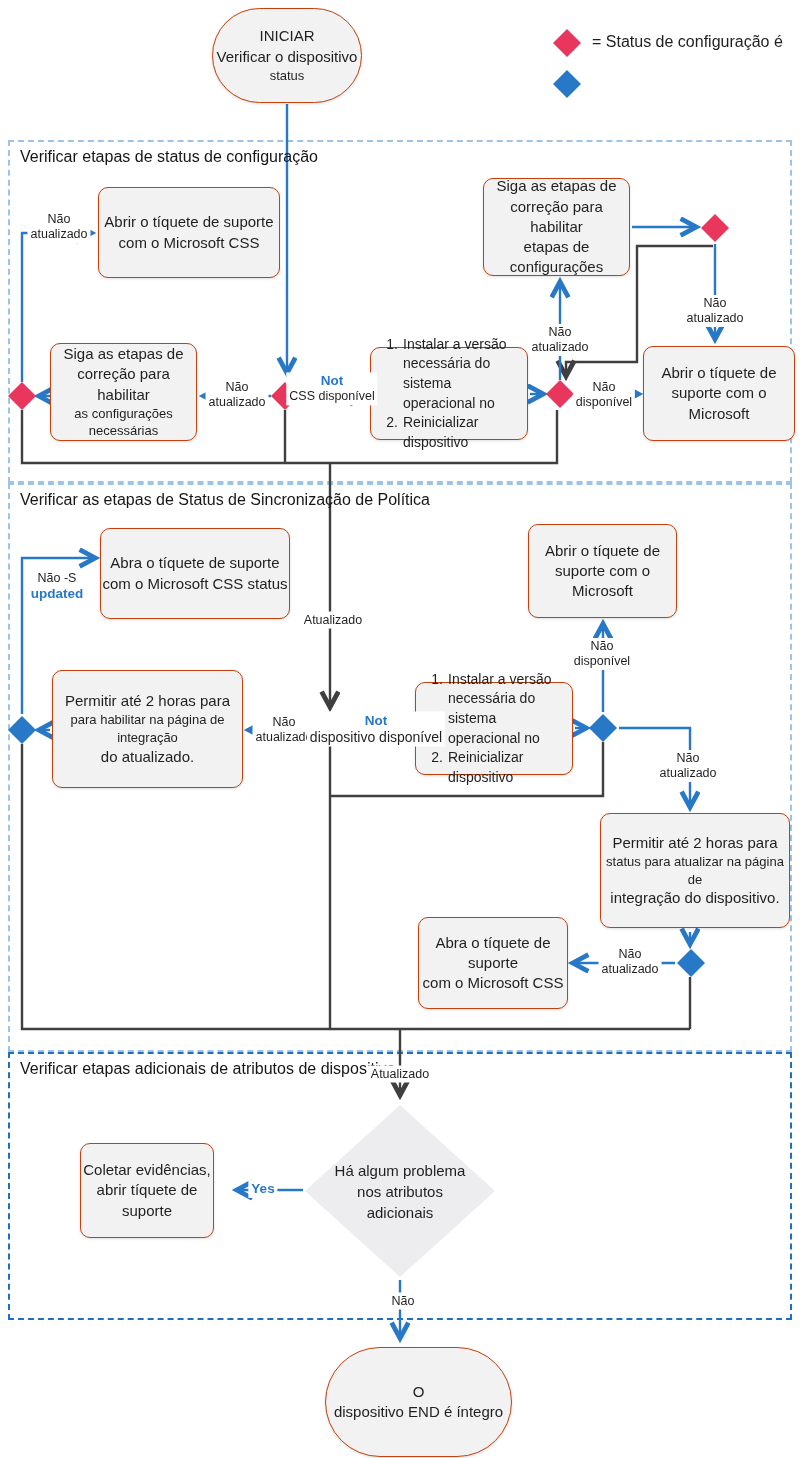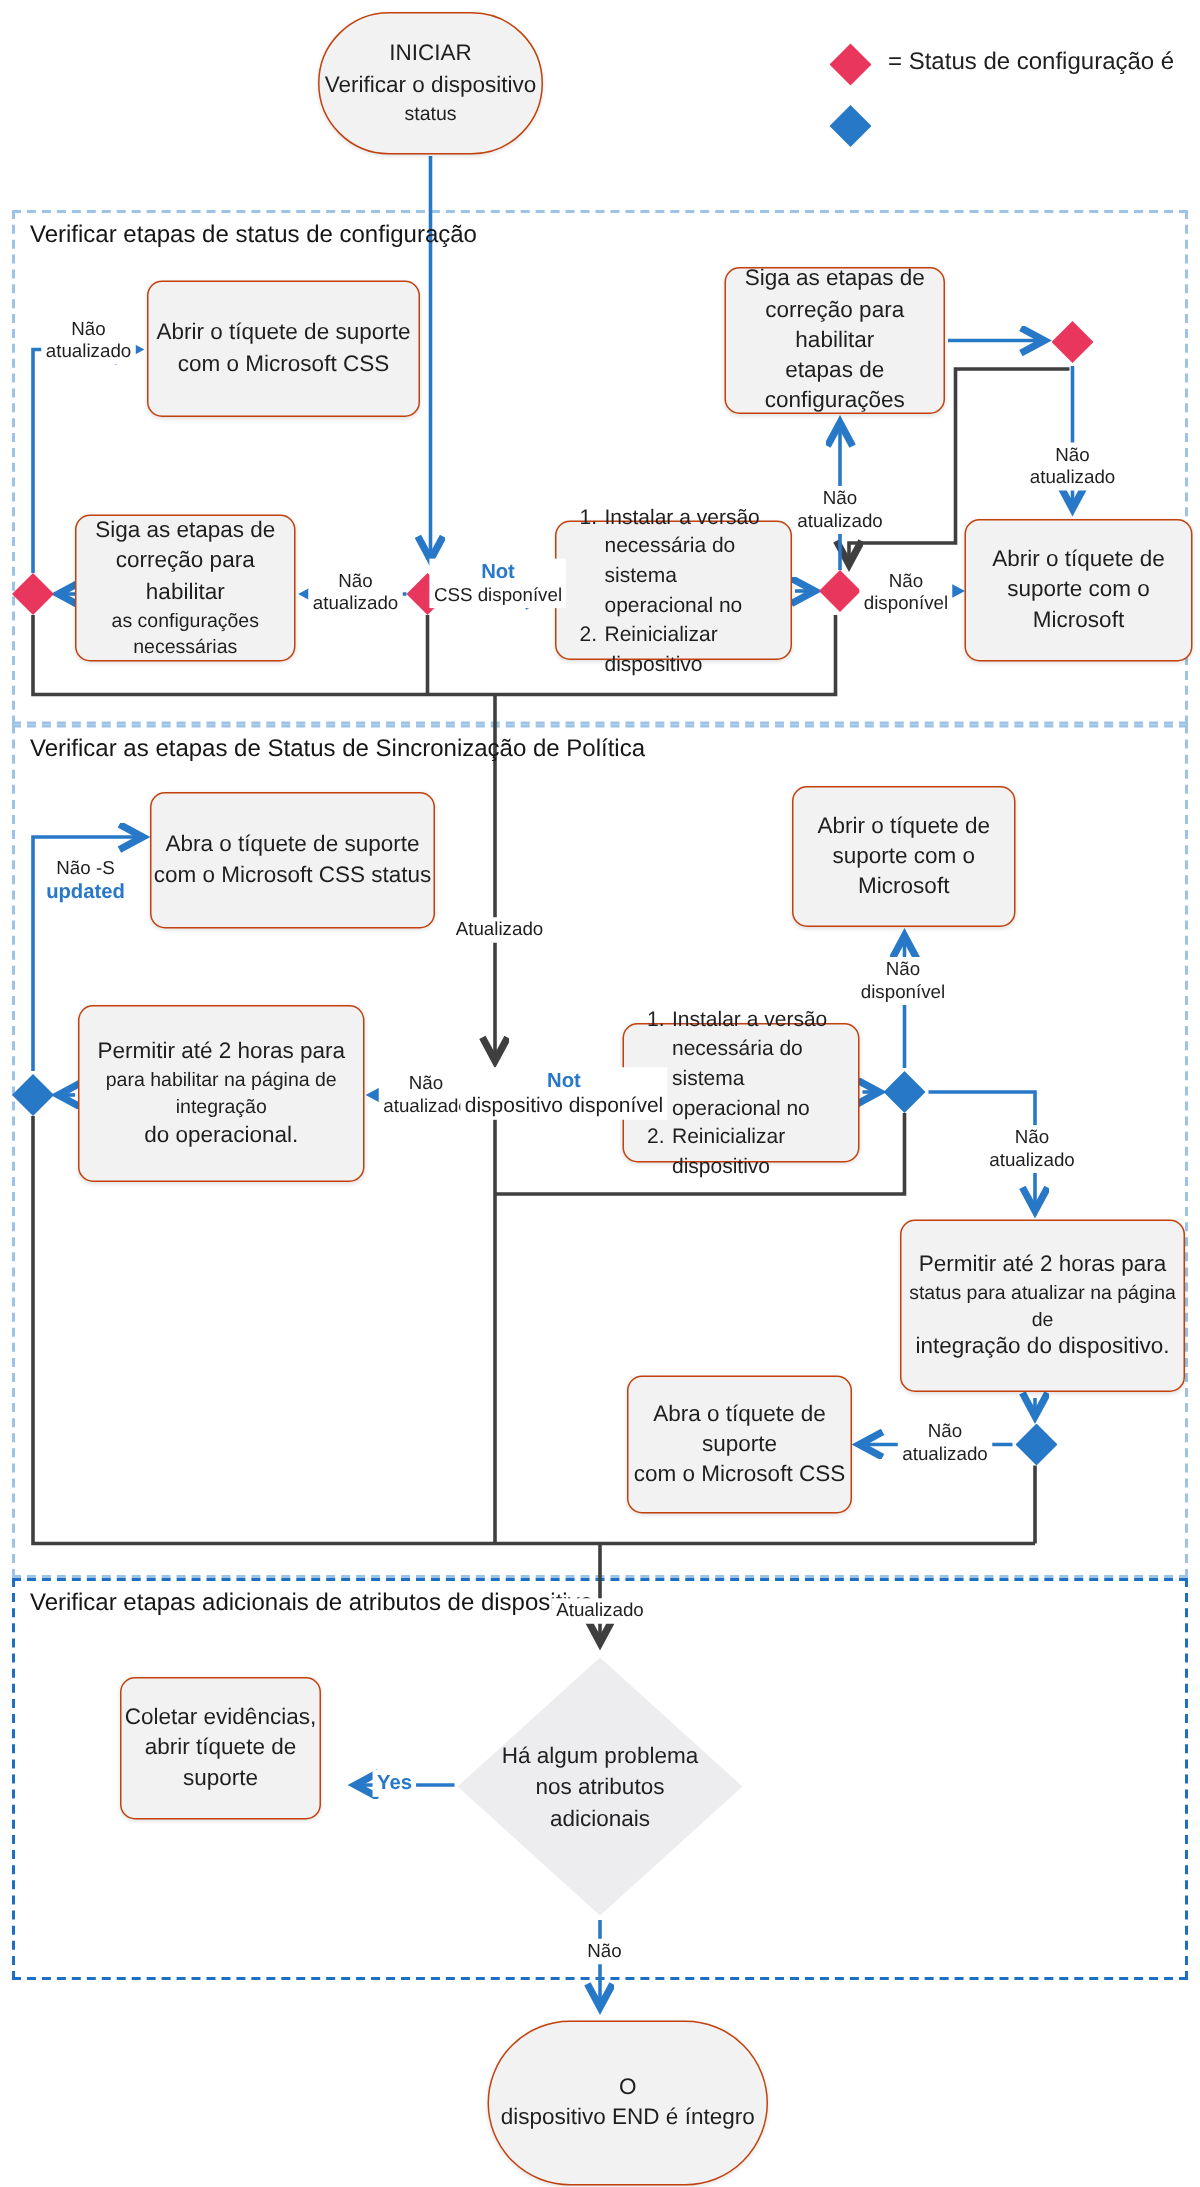--- a/index.html
+++ b/index.html
@@ -141,21 +141,21 @@
     <span>Abra o tíquete de suporte</span>
     <span>com o Microsoft CSS status</span>
   </div>
   <div class="box" style="left:528px;top:524px;width:149px;height:94px;">
     <span>Abrir o tíquete de</span>
     <span>suporte com o Microsoft</span>
   </div>
   <div class="box" style="left:52px;top:670px;width:191px;height:118px;">
     <span>Permitir até 2 horas para</span>
     <span class="sm">para habilitar na página de integração</span>
-    <span>do operacional.</span>
+    <span>do atualizado.</span>
   </div>
   <div class="box listbox" style="left:415px;top:682px;width:158px;height:93px;">
     <span class="lrow">
         <span class="lnum">1.</span>
         <span>Instalar a versão necessária do</span>
       </span>
     <span class="indent">sistema operacional no</span>
     <span class="lrow">
         <span class="lnum">2.</span>
         <span>Reinicializar dispositivo</span>
@@ -174,21 +174,21 @@
   <div class="diamond blue" style="left:8px;top:716px;"></div>
   <div class="diamond blue" style="left:316px;top:716px;"></div>
   <div class="diamond blue" style="left:589px;top:714px;"></div>
   <div class="diamond blue" style="left:677px;top:949px;"></div>
 
   <div class="bigdiamond">
     <span>Há algum problema</span>
     <span>nos atributos</span>
     <span>adicionais</span>
   </div>
-  <div class="box" style="left:80px;top:1118px;width:134px;height:95px;">
+  <div class="box" style="left:80px;top:1143px;width:134px;height:95px;">
     <span>Coletar evidências,</span>
     <span>abrir tíquete de suporte</span>
   </div>
 
   <div class="lbl" style="left:59px;top:227px;">
     <span style="display:block">Não</span>
     <span style="display:block">atualizado</span>
   </div>
   <div class="lbl" style="left:237px;top:395px;">
     <span style="display:block">Não</span>

